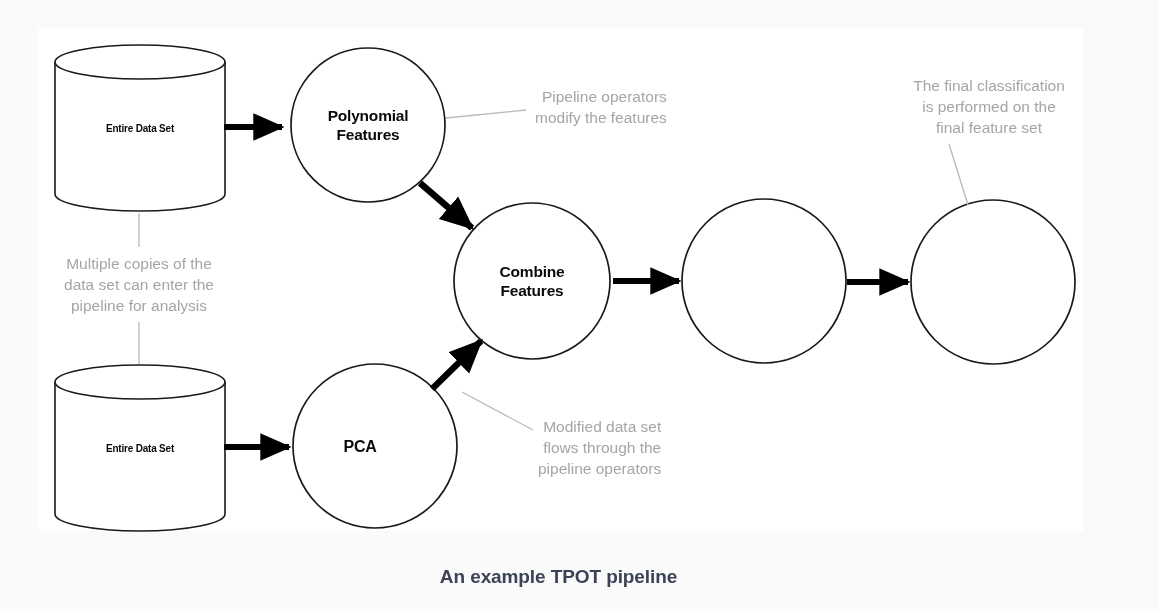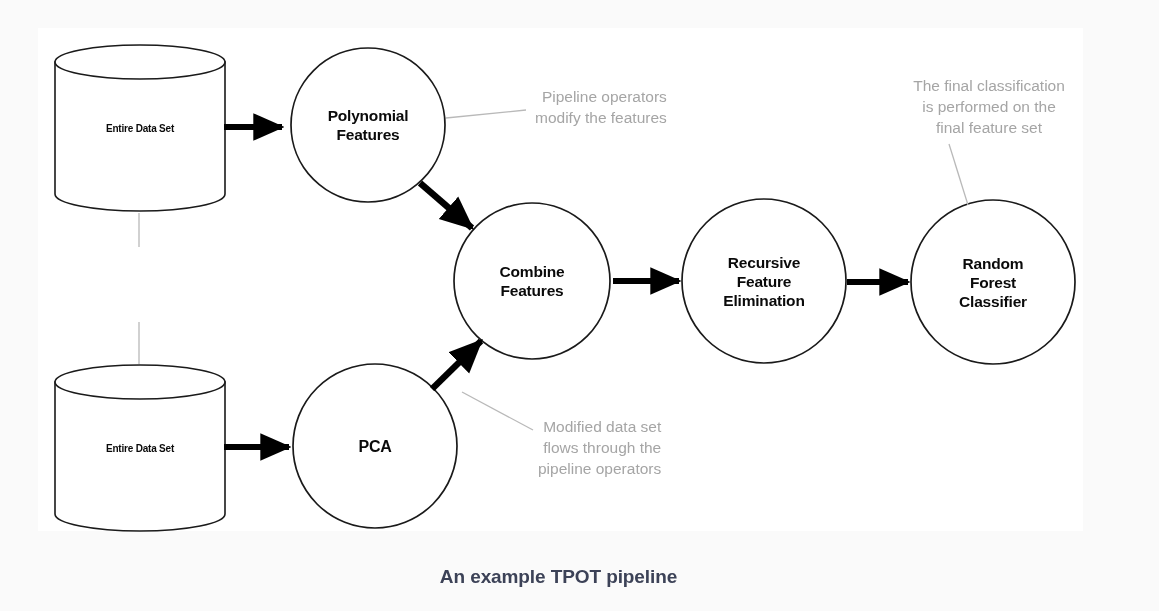--- a/index.html
+++ b/index.html
@@ -136,33 +136,30 @@
     <line x1="847" y1="282" x2="908" y2="282" stroke="#000000" stroke-width="6" marker-end="url(#arrowhead)"></line>
   </svg>
 
   <div class="node-label cylinder-label" style="left:140px; top:128px;">Entire Data Set</div>
 
   <div class="node-label" style="left:368px; top:125px;">Polynomial
 Features</div>
 
   <div class="node-label cylinder-label" style="left:140px; top:448px;">Entire Data Set</div>
 
-  <div class="node-label pca-label" style="left:375px; top:446px;">PCA</div>
+  <div class="node-label pca-label" style="left:360px; top:446px;">PCA</div>
 
   <div class="node-label" style="left:532px; top:281px;">Combine
 Features</div>
 
-  <div class="node-label" style="left:764px; top:281px;">Recursive
-Feature
-Elimination</div>
 
-  <div class="node-label" style="left:993px; top:282px;">Random
-Forest
-Classifier</div>
 
+  <div class="annotation center" style="left:139px; top:253px;">Multiple copies of the
+data set can enter the
+pipeline for analysis</div>
 
   <div class="annotation left" style="left:535px; top:86px;">Pipeline operators
 modify the features</div>
 
   <div class="annotation center" style="left:969px; top:75px;margin-left:20px;">The final classification
 is performed on the
 final feature set</div>
 
   <div class="annotation left" style="left:538px; top:416px;">Modified data set
 flows through the

